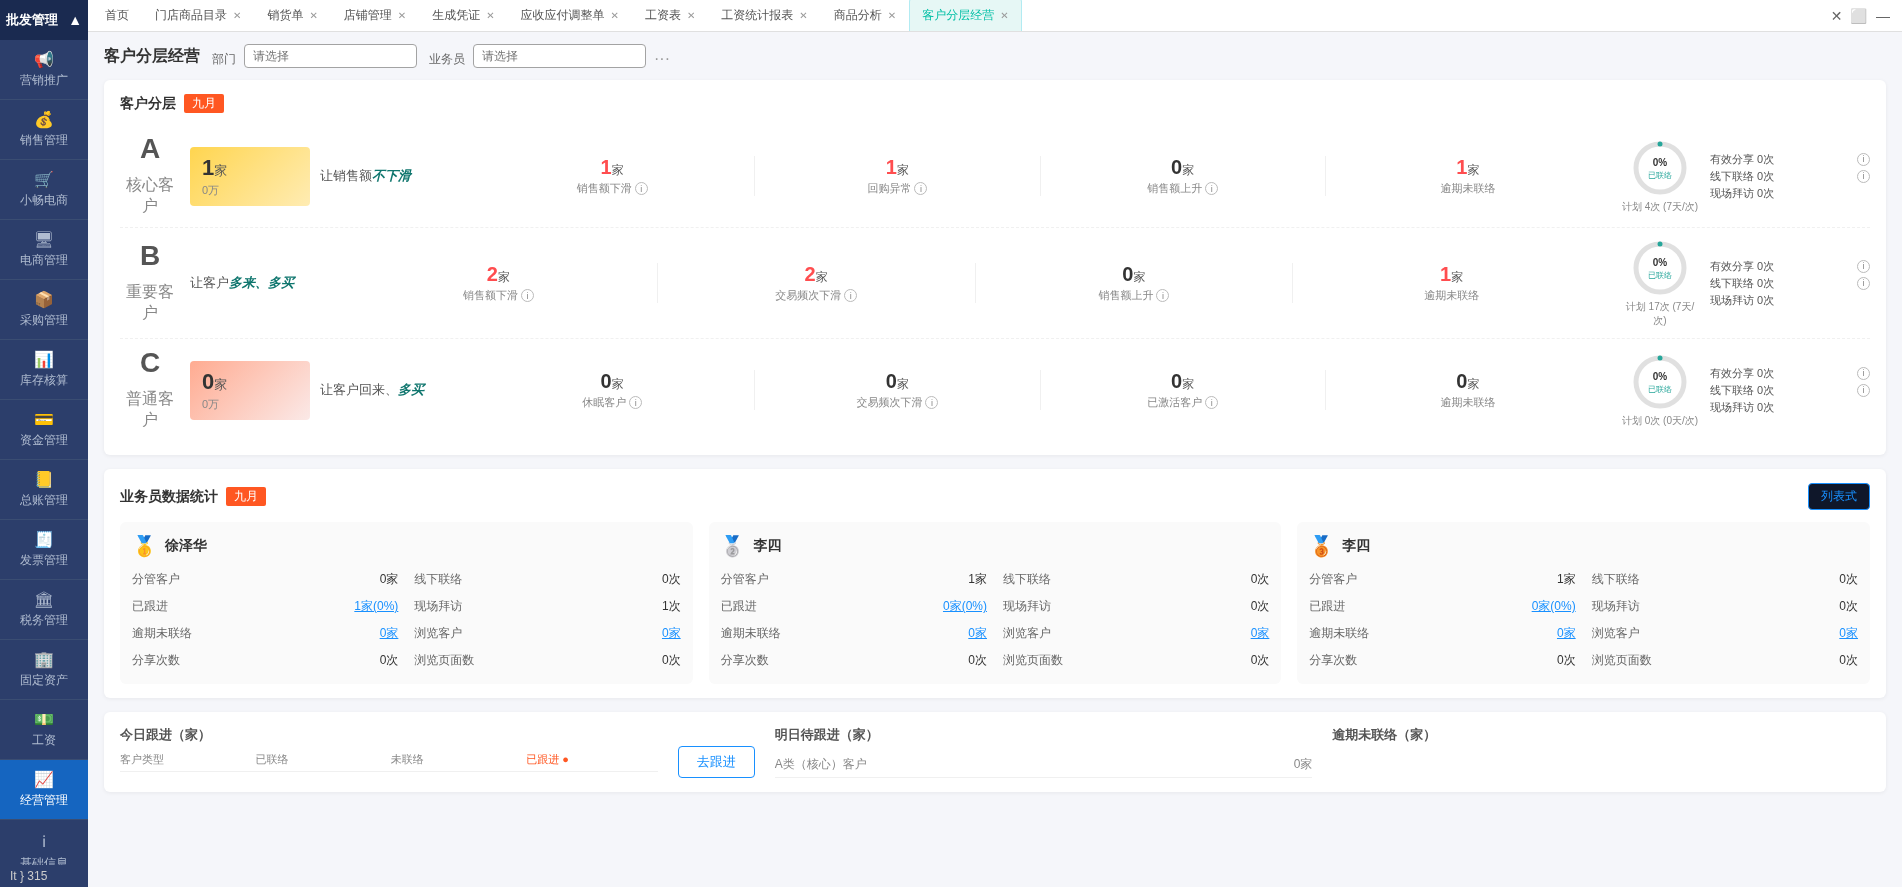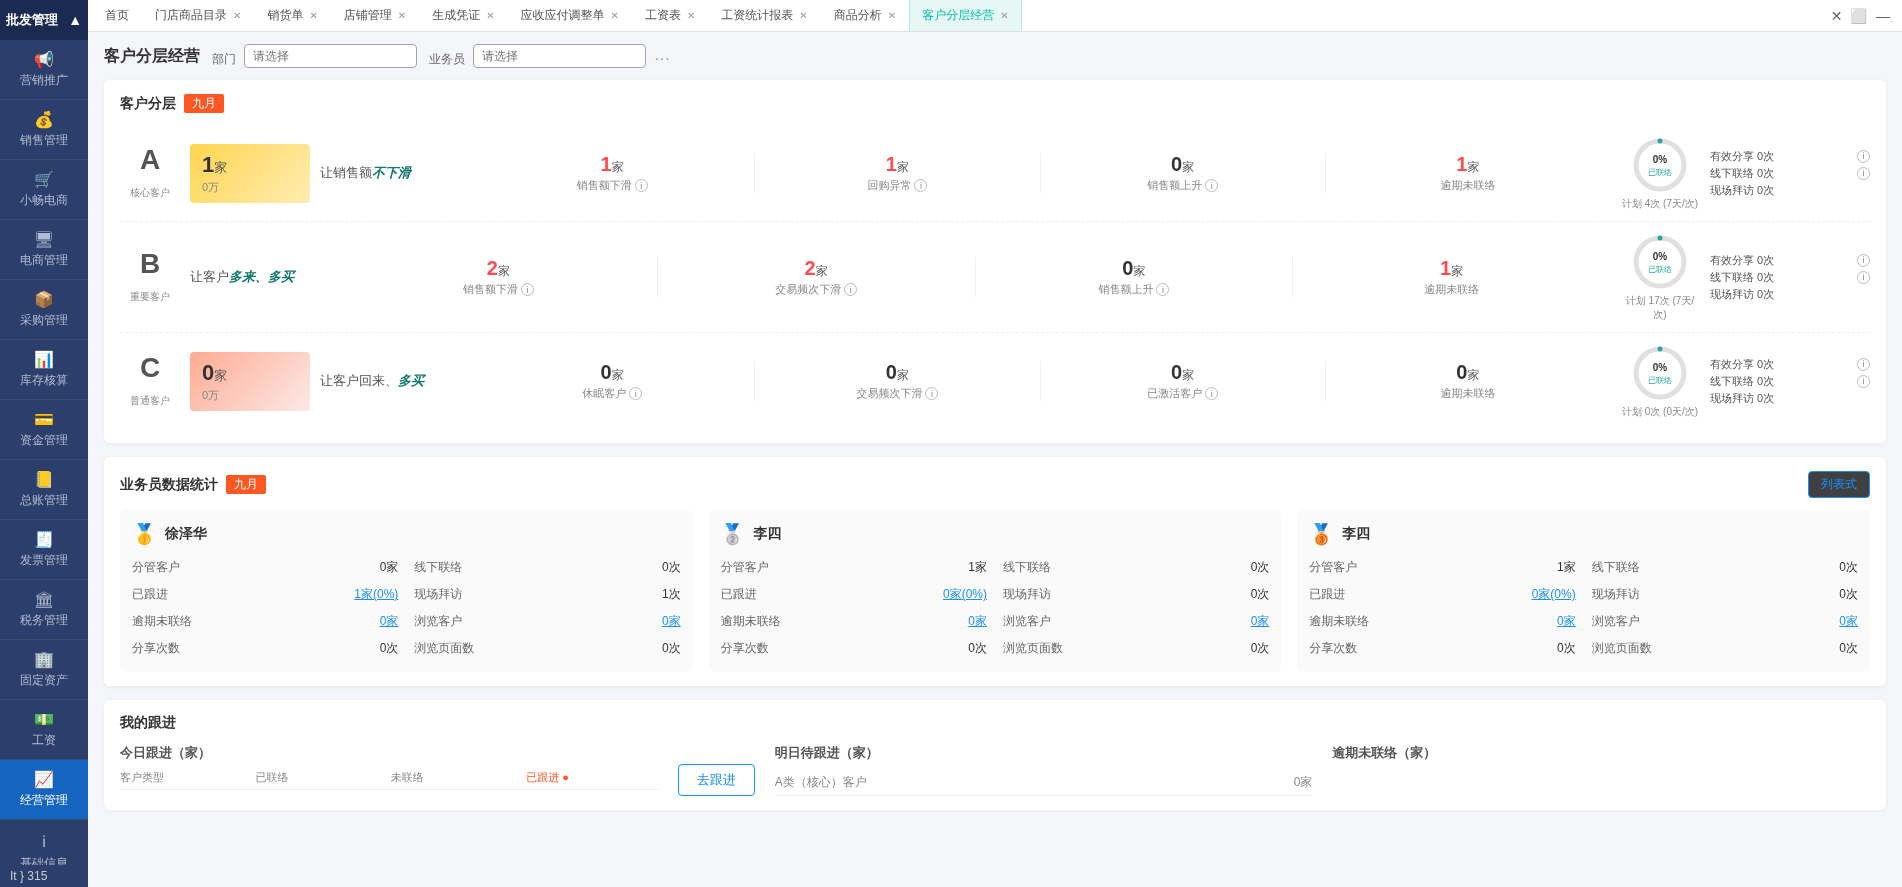--- a/index.html
+++ b/index.html
@@ -154,21 +154,21 @@
       border-radius: 2px;
       padding: 1px 8px;
       font-size: 12px;
     }
     .section-action {
       margin-left: auto;
     }
     .btn-outline {
       border: 1px solid #1890ff;
       color: #1890ff;
-      background: #404040;
+      background: #0f172a;
       border-radius: 4px;
       padding: 4px 12px;
       font-size: 12px;
       cursor: pointer;
     }
 
     
     .tier-row {
       display: flex;
       align-items: center;
@@ -183,21 +183,21 @@
       flex-shrink: 0;
       text-align: center;
     }
     .tier-letter {
       font-size: 28px;
       font-weight: bold;
       color: #555;
       line-height: 1;
     }
     .tier-name {
-      font-size: 10px;
+      font-size: 16px;
       color: #888;
       margin-top: 12px;
     }
 
     .tier-count-box {
       width: 120px;
       flex-shrink: 0;
       border-radius: 4px;
       padding: 8px 12px;
       position: relative;
@@ -792,23 +792,20 @@
             <div class="staff-stat-row">
               <span>浏览页面数</span>
               <span class="staff-stat-val-plain">0次</span>
             </div>
           </div>
         </div>
       </div>
     </div>
 
     <div class="section">
-      <div class="section-header">
-        <span class="section-title">我的跟进</span>
-      </div>
 
       <div style="display:grid; grid-template-columns: 1fr auto 1fr 1fr; gap: 20px; align-items: start;">
 
         <div>
           <div class="follow-sub-title">今日跟进（家）</div>
           <div style="display:grid; grid-template-columns: repeat(4,1fr); font-size:11px; color:#888; padding-bottom:4px; border-bottom:1px solid #f0f0f0; gap:4px;">
             <span>客户类型</span>
             <span>已联络</span>
             <span>未联络</span>
             <span style="color:#ff5722;">已跟进 ●</span>

